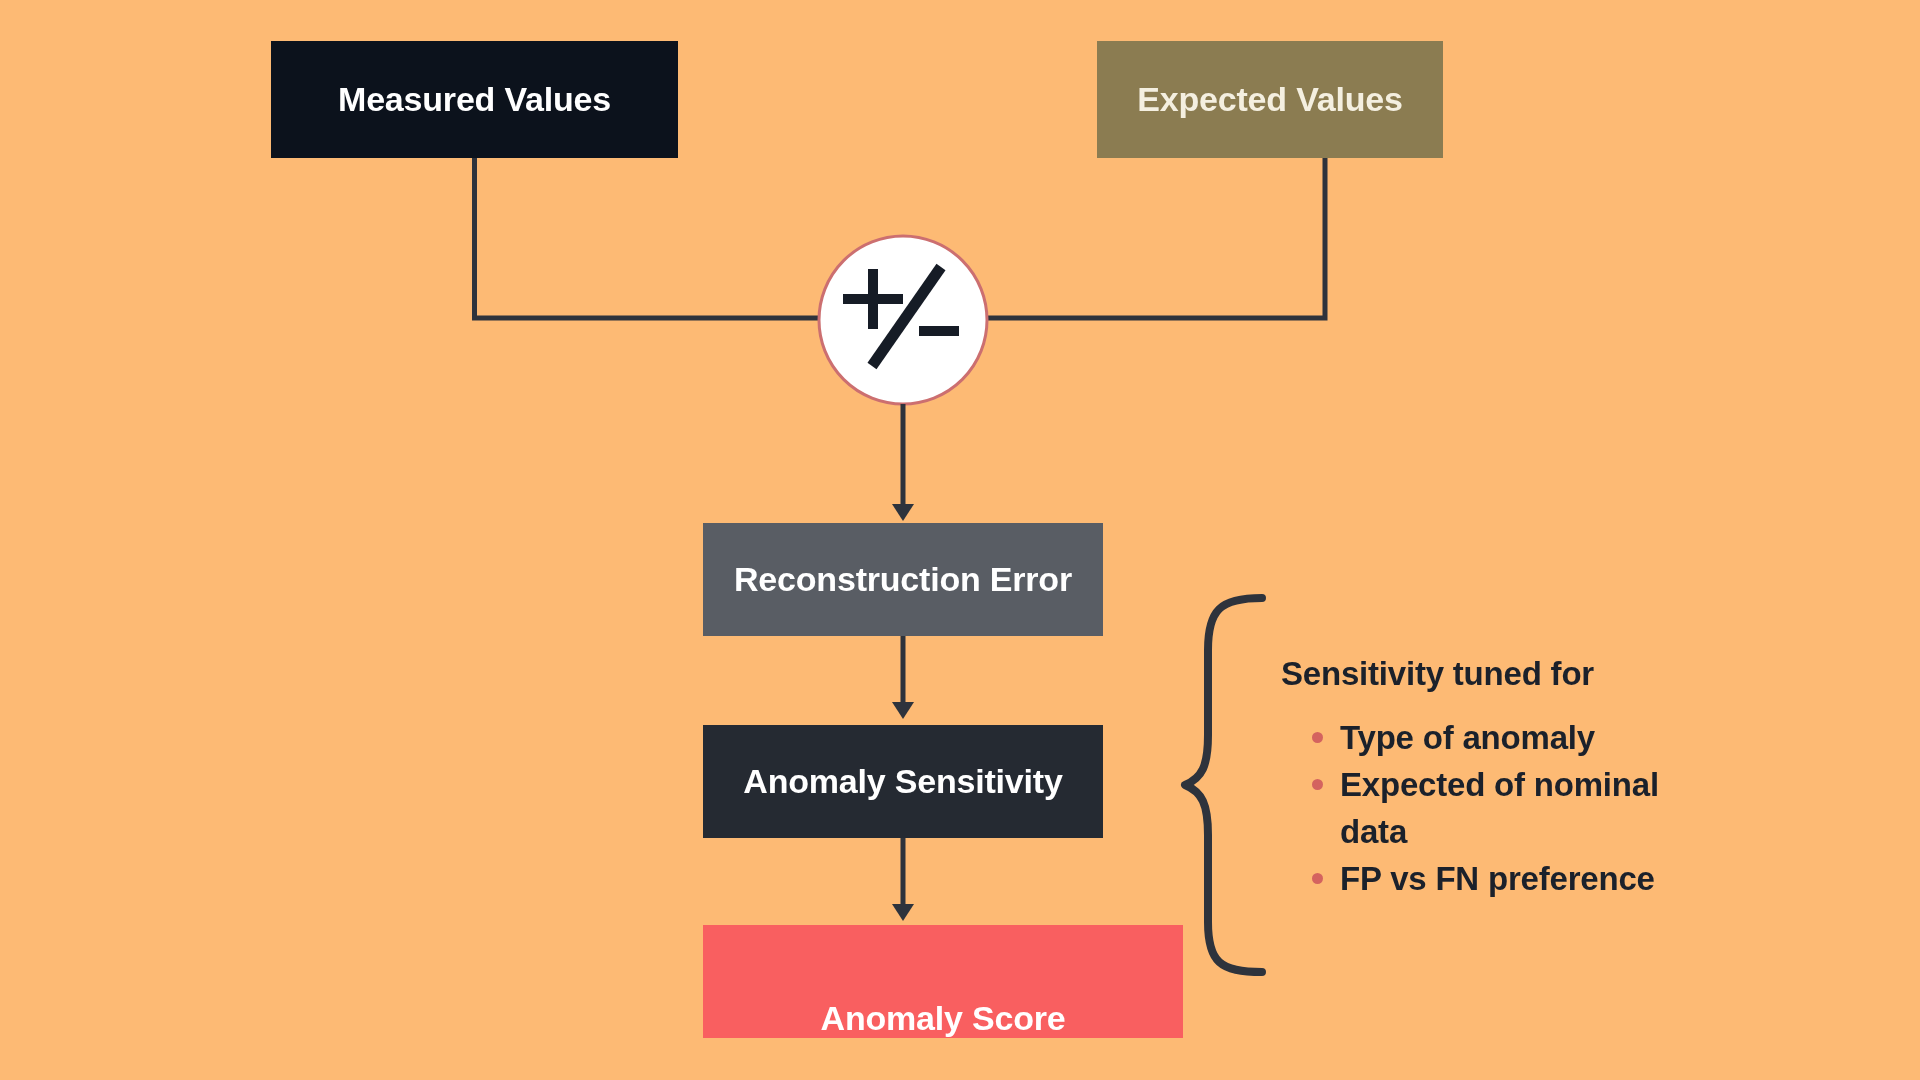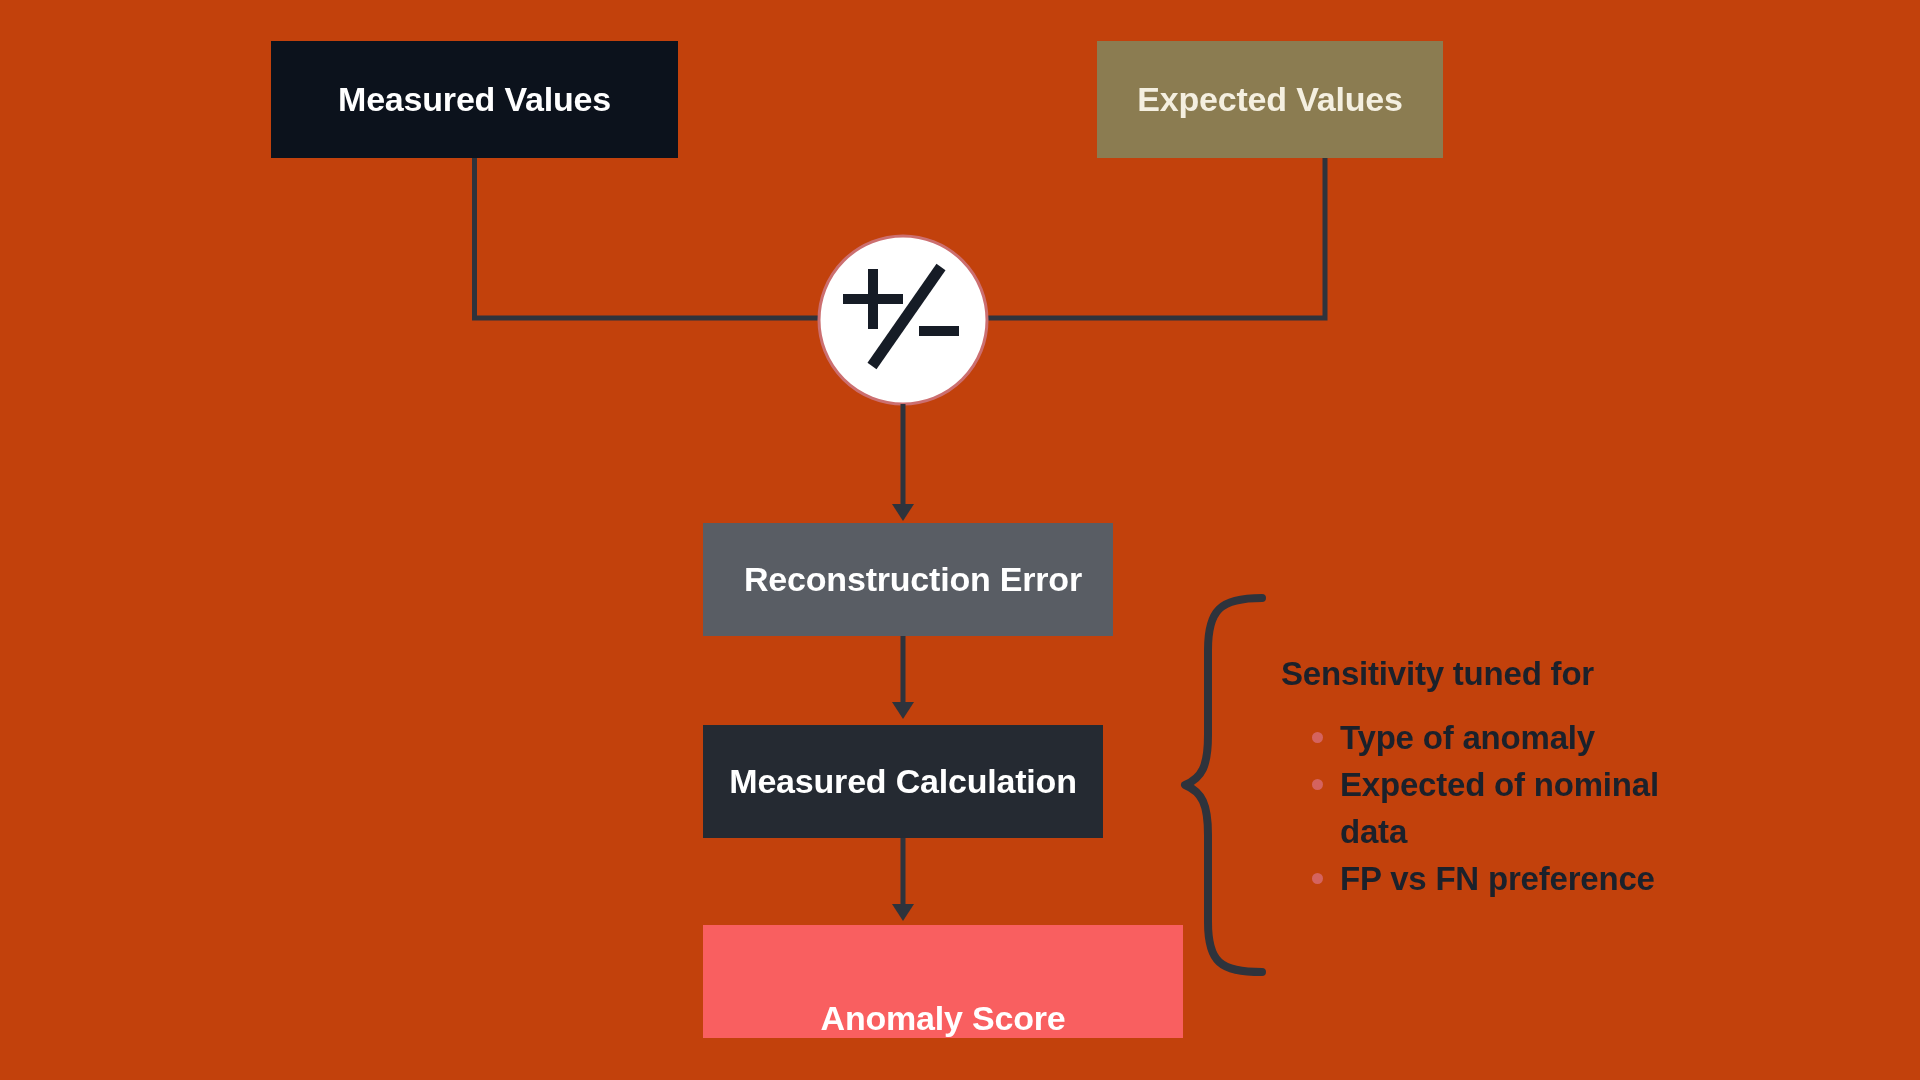--- a/index.html
+++ b/index.html
@@ -1,20 +1,20 @@
 <!DOCTYPE html>
 <html><head>
 <meta charset="utf-8">
 <style>
   html, body { margin: 0; padding: 0; background: #ffffff; }
   .canvas {
     position: relative;
     width: 1920px;
     height: 1080px;
-    background: #c2410c;
+    background: #fdba74;
     font-family: "Liberation Sans", sans-serif;
     overflow: hidden;
   }
   .layer {
     position: absolute;
     left: 0; top: 0;
     width: 1920px; height: 1080px;
   }
   .node {
     position: absolute;
@@ -22,21 +22,21 @@
     align-items: center;
     justify-content: center;
     font-weight: 700;
     font-size: 34px;
     letter-spacing: -0.2px;
     color: #ffffff;
     text-align: center;
   }
   .node-measured { left: 271px; top: 41px;  width: 407px; height: 117px; background: #0c121c; }
   .node-expected { left: 1097px; top: 41px; width: 346px; height: 117px; background: #8b7c51; color: #f4efe0; }
-  .node-recon    { left: 703px; top: 523px; width: 400px; height: 113px; background: #595d64; padding-left: 10px; }
+  .node-recon    { left: 703px; top: 523px; width: 400px; height: 113px; background: #595d64; }
   .node-calc     { left: 703px; top: 725px; width: 400px; height: 113px; background: #252a32; }
   .node-score    { left: 703px; top: 925px; width: 480px; height: 113px; background: #f95f60; align-items: flex-end; }
 
   .annotation {
     position: absolute;
     left: 1265px;
     top: 634px;
     width: 424px;
     font-size: 33px;
     font-weight: 700;
@@ -96,21 +96,21 @@
   <div class="node node-measured">
     <span>Measured Values</span>
   </div>
   <div class="node node-expected">
     <span>Expected Values</span>
   </div>
   <div class="node node-recon">
     <span>Reconstruction Error</span>
   </div>
   <div class="node node-calc">
-    <span>Measured Calculation</span>
+    <span>Anomaly Sensitivity</span>
   </div>
   <div class="node node-score">
     <span>Anomaly Score</span>
   </div>
 
   <div class="annotation">
     <div class="annotation-heading">
       <div>Sensitivity tuned for</div>
     </div>
     <ul class="bullet-list">

